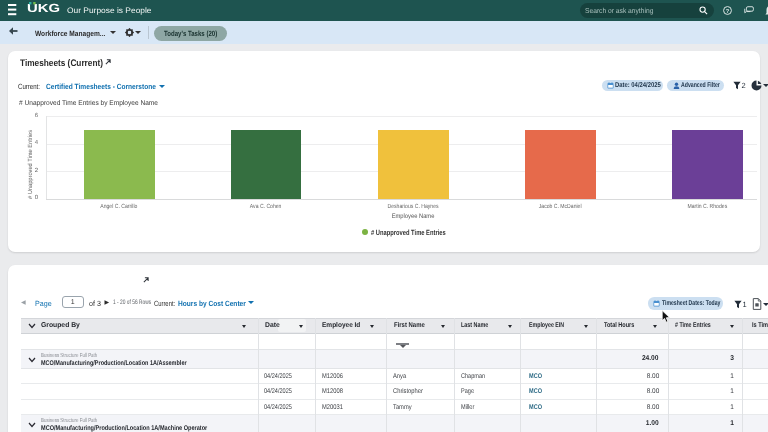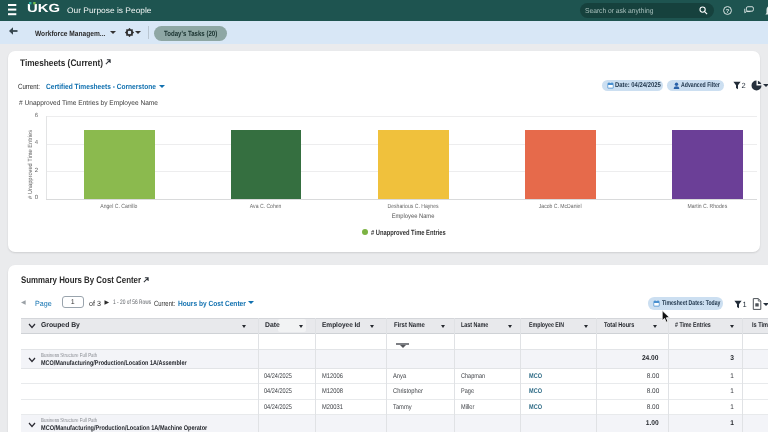--- a/index.html
+++ b/index.html
@@ -149,21 +149,20 @@
   <div class="abs" style="left:216px;top:203.5px;width:100px;text-align:center;font-size:6px;color:#666;"><span class="t" style="transform:scaleX(0.85);transform-origin:50% 50%;">Ava C. Cohen</span></div>
   <div class="abs" style="left:363.5px;top:203.5px;width:100px;text-align:center;font-size:6px;color:#666;"><span class="t" style="transform:scaleX(0.85);transform-origin:50% 50%;">Desharious C. Haynes</span></div>
   <div class="abs" style="left:510.5px;top:203.5px;width:100px;text-align:center;font-size:6px;color:#666;"><span class="t" style="transform:scaleX(0.85);transform-origin:50% 50%;">Jacob C. McDaniel</span></div>
   <div class="abs" style="left:657.5px;top:203.5px;width:100px;text-align:center;font-size:6px;color:#666;"><span class="t" style="transform:scaleX(0.85);transform-origin:50% 50%;">Martin C. Rhodes</span></div>
   <div class="abs" style="left:363.5px;top:213px;width:100px;text-align:center;font-size:6.5px;color:#555;"><span class="t" style="transform:scaleX(0.89);transform-origin:50% 50%;">Employee Name</span></div>
 
   <div class="abs" style="left:361.5px;top:228.5px;width:6.5px;height:6.5px;border-radius:50%;background:#7cb342;"></div>
   <div class="abs" style="left:371px;top:228px;font-size:7.5px;font-weight:bold;color:#333;"><span class="t" style="transform:scaleX(0.77);"># Unapproved Time Entries</span></div>
 
   <div class="abs" style="left:8px;top:265px;width:764px;height:175px;background:#fff;border-radius:7px 0 0 0;box-shadow:0 1px 2px rgba(0,0,0,0.12);"></div>
-  <div class="abs" style="left:21px;top:275px;font-size:9.5px;font-weight:bold;color:#2b2b2b;"><span class="t" style="transform:scaleX(0.83);">Summary Hours By Cost Center</span></div>
   <svg class="abs" style="left:143px;top:276.5px;" width="6" height="6" viewBox="0 0 7 7">
     <path d="M1 6 L6 1 M2.2 1 L6 1 L6 4.8" fill="none" stroke="#30353b" stroke-width="1.2"></path>
   </svg>
 
   <div class="abs" style="left:21px;top:298.5px;font-size:6px;color:#9aa0a6;">◀</div>
   <div class="abs" style="left:35px;top:298.5px;font-size:7.5px;color:#1171b0;"><span class="t" style="transform:scaleX(0.95);">Page</span></div>
   <div class="abs" style="left:62px;top:296px;width:21.5px;height:12px;border:1px solid #9aa4ad;border-radius:3px;background:#fff;"></div>
   <div class="abs" style="left:62px;top:298.5px;width:21.5px;font-size:7px;color:#333;text-align:center;">1</div>
   <div class="abs" style="left:89px;top:298.5px;font-size:7.5px;color:#333;"><span class="t" style="transform:scaleX(0.95);">of 3</span></div>
   <div class="abs" style="left:104.5px;top:298.5px;font-size:6px;color:#2b2b2b;">▶</div>

